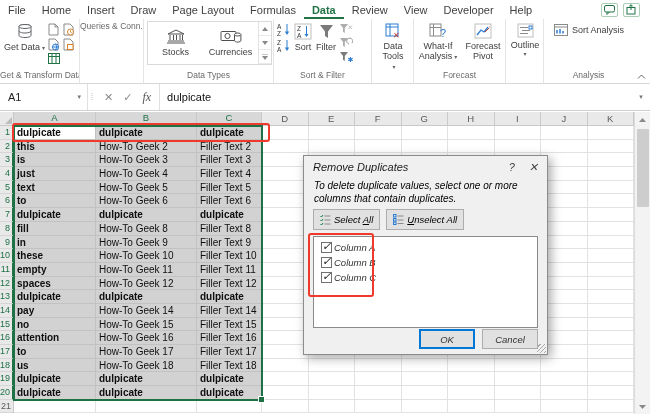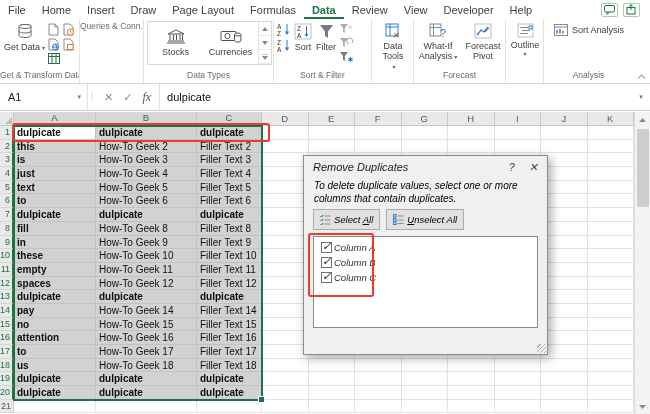--- a/index.html
+++ b/index.html
@@ -721,14 +721,18 @@
           <div class="chk checked"></div>
           <span>Column B</span>
         </div>
         <div class="col-item">
           <div class="chk checked"></div>
           <span>Column C</span>
         </div>
       </div>
   </div>
   <div class="red-columns"></div>
+  <div class="dlg-footer">
+    <div class="okbtn">OK</div>
+    <div class="cancelbtn">Cancel</div>
+  </div>
   <div class="grip"></div>
 </div>
 
 </body></html>

